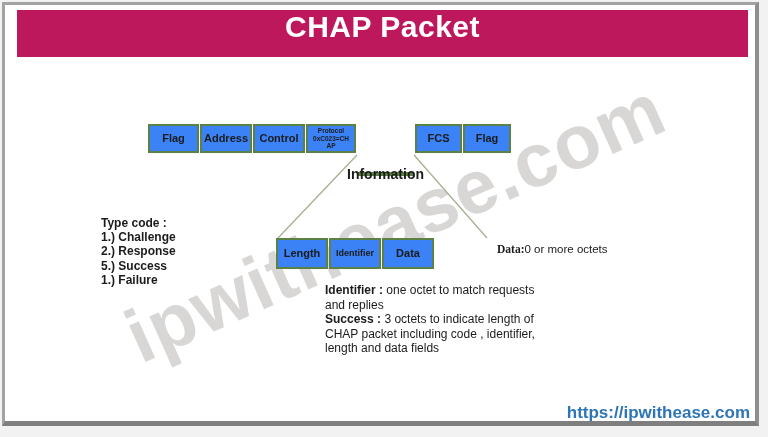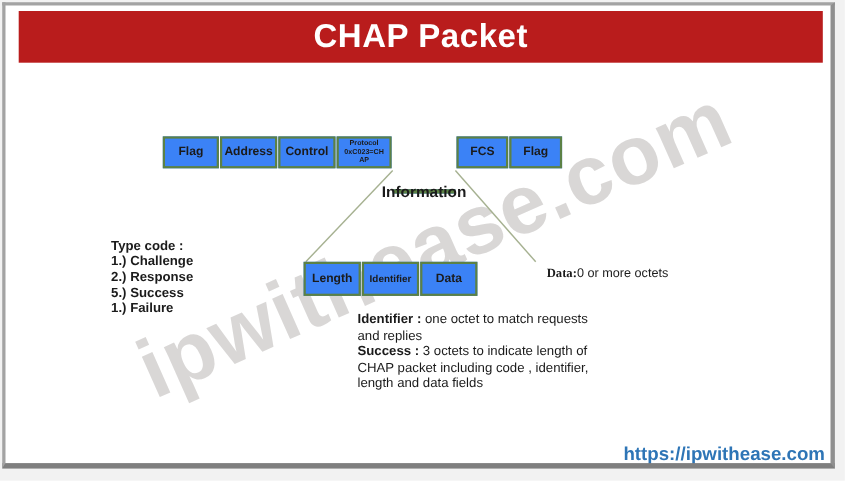--- a/index.html
+++ b/index.html
@@ -17,22 +17,22 @@
   .frame {
     position: absolute; left: 2px; top: 2px; width: 757px; height: 424px;
     border: 3px solid #a3a3a3;
     border-right: 4px solid #8f8f8f;
     border-bottom: 5px solid #7f7f7f;
     z-index: 9;
     pointer-events: none;
   }
   .title-bar {
     position: absolute; left: 17px; top: 10px; width: 731px; height: 47px;
-    background: #b91c1c;
-    display: flex; align-items: center; justify-content: center;
+    background: #be185d;
+    display: flex; justify-content: center;
     z-index: 4;
   }
   .title-bar h1 {
     color: #ffffff; font-size: 30px; font-weight: bold; letter-spacing: 0.5px;
   }
   .watermark {
     position: absolute; left: 395px; top: 222px;
     transform: translate(-50%, -50%) rotate(-24deg);
     font-size: 76px; font-weight: bold; letter-spacing: 1px;
     color: rgba(128, 124, 118, 0.30);

